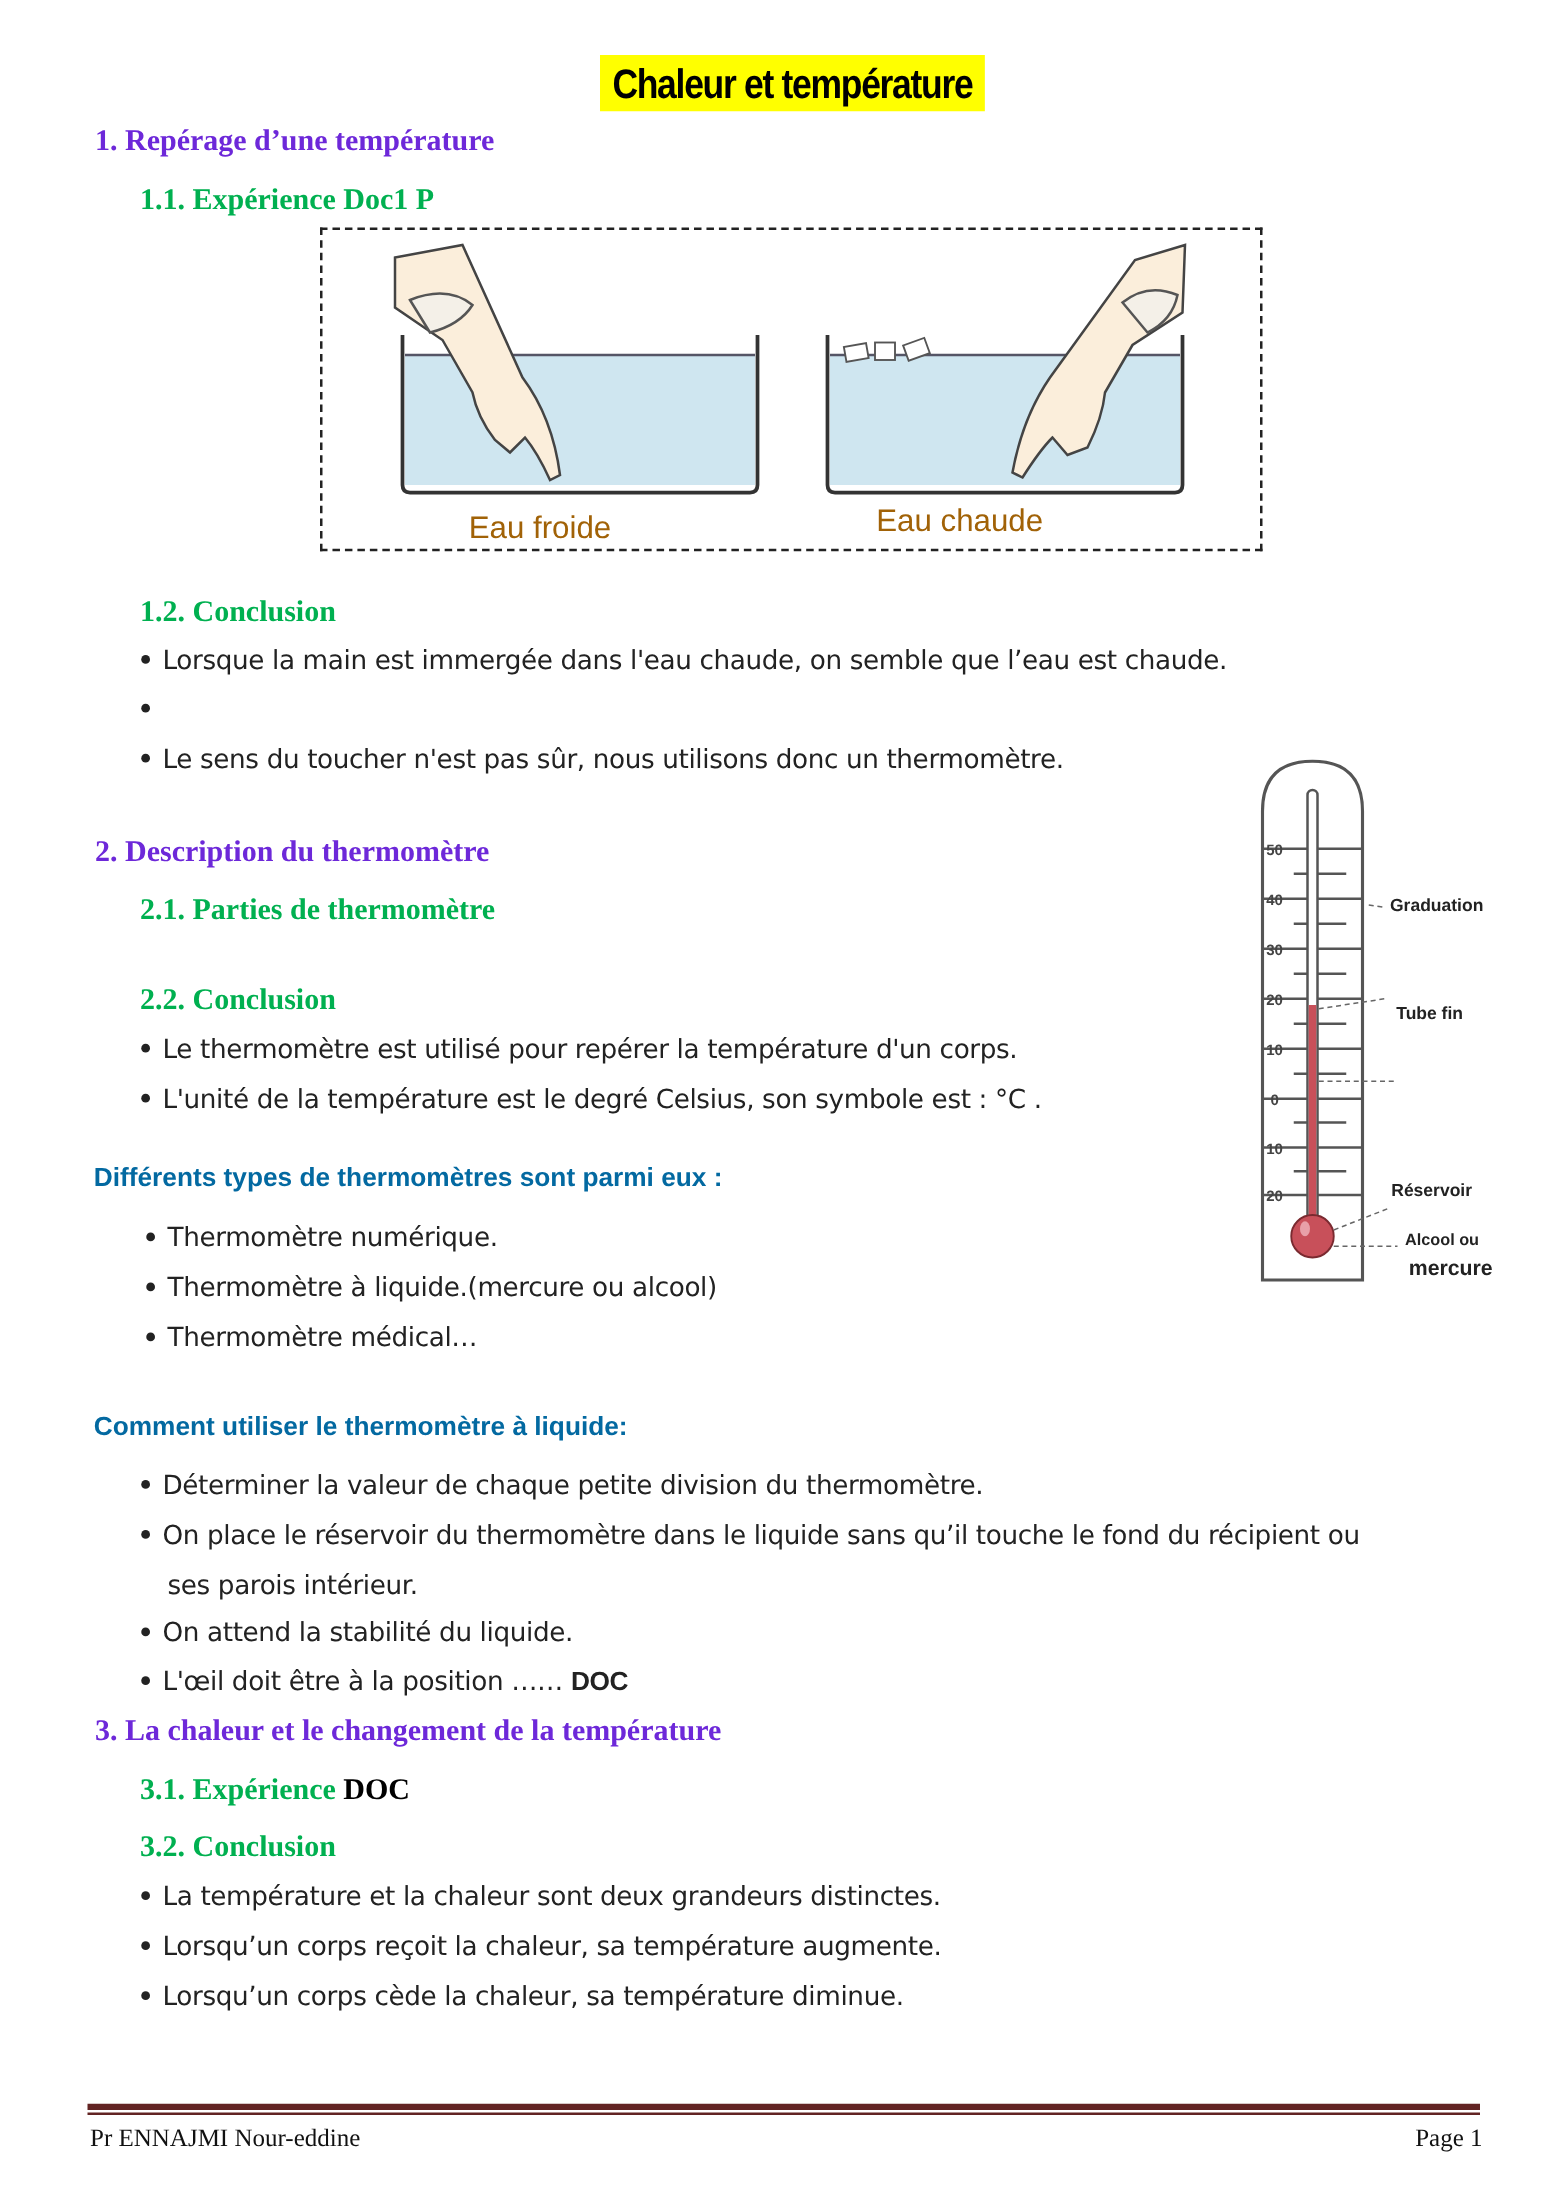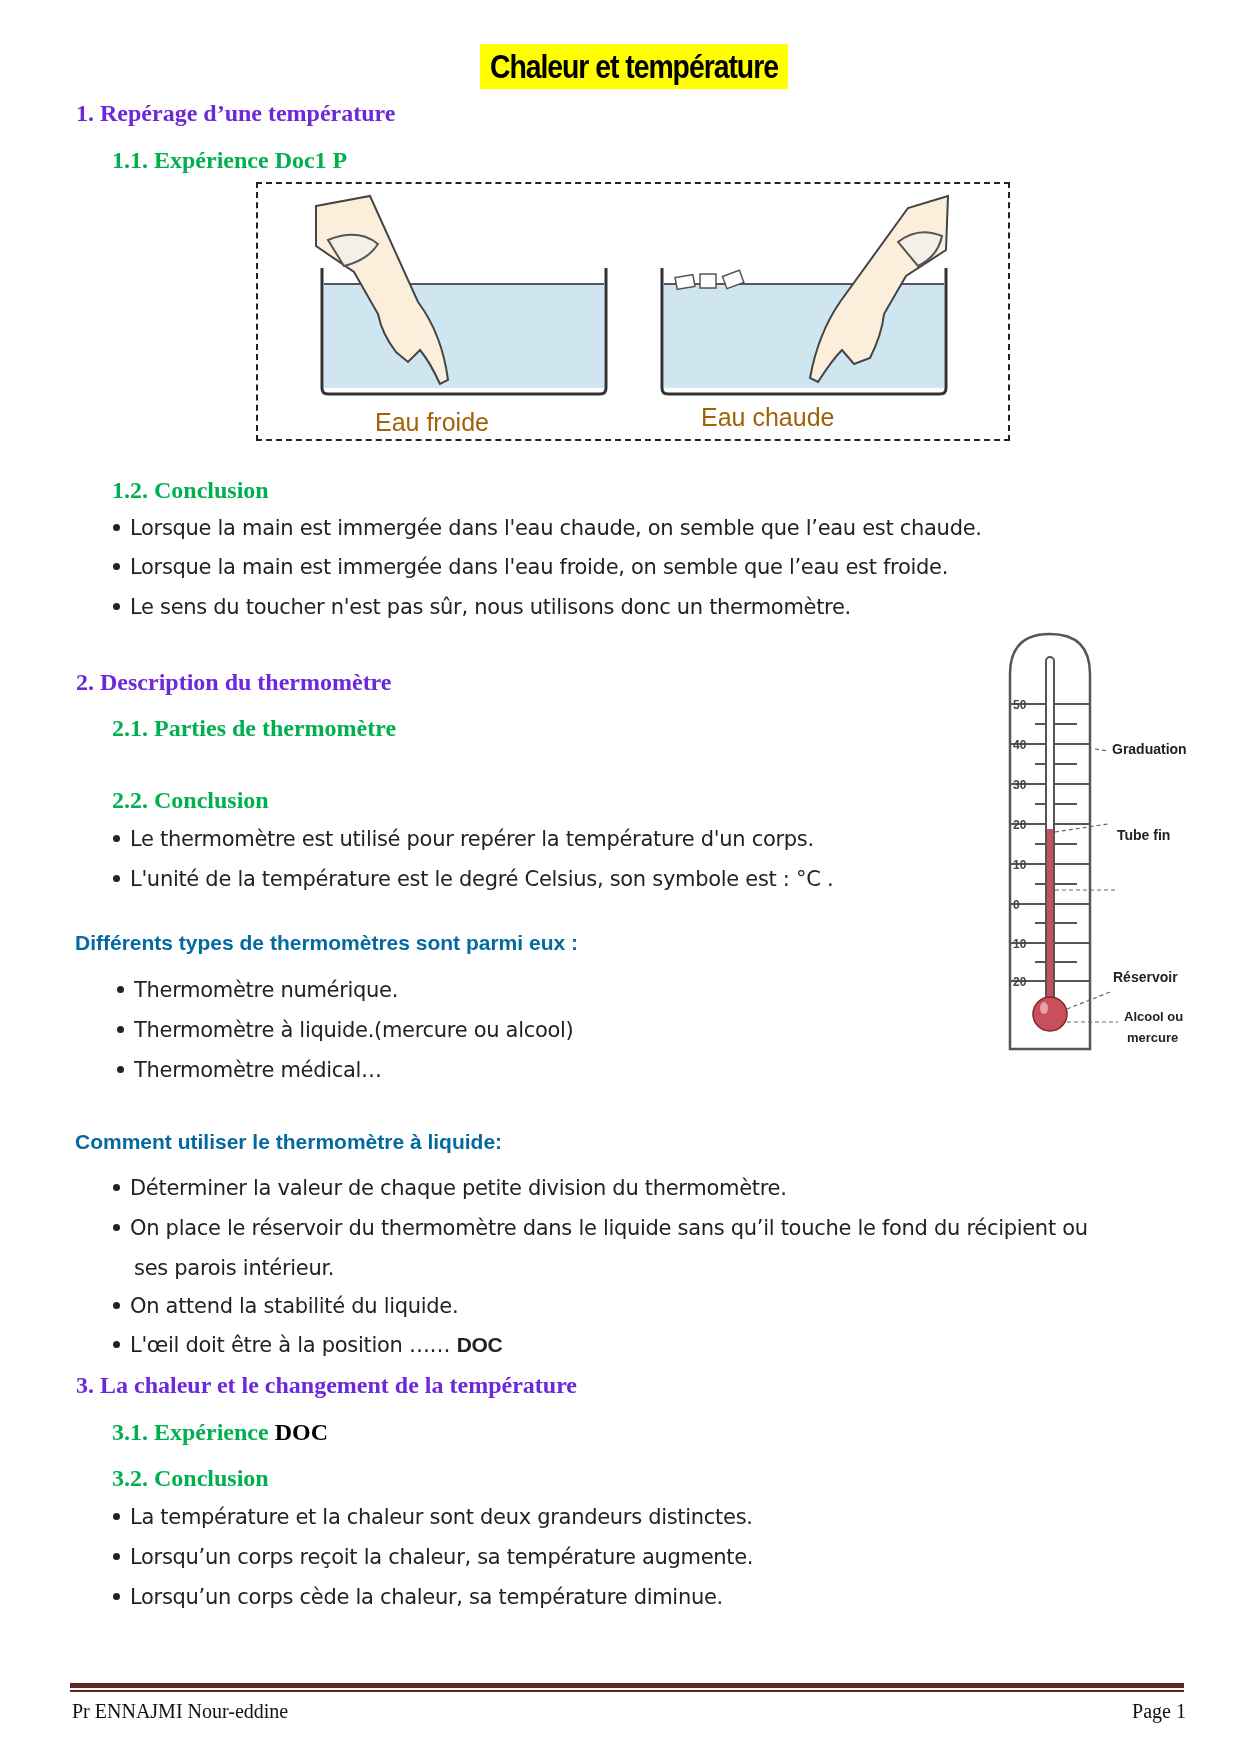--- a/index.html
+++ b/index.html
@@ -48,42 +48,42 @@
 
     <path d="M690 12 L650 24 L582 118 Q560 150 552 194 L560 198 Q574 176 584 166 L596 180 L612 174 Q624 150 626 130 L648 92 L688 66 Z" fill="#fbeedb" stroke="#444" stroke-width="2"></path>
     <path d="M640 58 Q660 42 684 52 Q680 72 660 82 Z" fill="#f4f0e8" stroke="#555" stroke-width="2"></path>
   </svg>
   <div class="abs fig-label" style="left:117px; top:224px;">Eau froide</div>
   <div class="abs fig-label" style="left:443px; top:219px;">Eau chaude</div>
 </div>
 
 <div class="abs h2" style="left:112px; top:475px;">1.2. Conclusion</div>
 <div class="abs bullet" style="left:113px; top:513px;"><span class="dot"></span><span>Lorsque la main est immergée dans l'eau chaude, on semble que l’eau est chaude.</span></div>
-<div class="abs bullet" style="left:113px; top:552px;"><span class="dot"></span><span>Lorsque la main est immergée dans l'eau froide, on semble que l’eau est froide.</span></div>
+<div class="abs bullet" style="left:113px; top:552px;"><span class="dot"></span></div>
 <div class="abs bullet" style="left:113px; top:592px;"><span class="dot"></span><span>Le sens du toucher n'est pas sûr, nous utilisons donc un thermomètre.</span></div>
 
 <div class="abs h1" style="left:76px; top:667px;">2. Description du thermomètre</div>
 <div class="abs h2" style="left:112px; top:713px;">2.1. Parties de thermomètre</div>
 <div class="abs h2" style="left:112px; top:785px;">2.2. Conclusion</div>
 <div class="abs bullet" style="left:113px; top:824px;"><span class="dot"></span><span>Le thermomètre est utilisé pour repérer la température d'un corps.</span></div>
 <div class="abs bullet" style="left:113px; top:864px;"><span class="dot"></span><span>L'unité de la température est le degré Celsius, son symbole est : °C .</span></div>
 
 <div class="abs sub" style="left:75px; top:929px;">Différents types de thermomètres sont parmi eux :</div>
 <div class="abs bullet" style="left:117px; top:975px;"><span class="dot"></span><span>Thermomètre numérique.</span></div>
 <div class="abs bullet" style="left:117px; top:1015px;"><span class="dot"></span><span>Thermomètre à liquide.(mercure ou alcool)</span></div>
 <div class="abs bullet" style="left:117px; top:1055px;"><span class="dot"></span><span>Thermomètre médical…</span></div>
 
 <div class="abs sub" style="left:75px; top:1128px;">Comment utiliser le thermomètre à liquide:</div>
 <div class="abs bullet" style="left:113px; top:1173px;"><span class="dot"></span><span>Déterminer la valeur de chaque petite division du thermomètre.</span></div>
 <div class="abs bullet" style="left:113px; top:1213px;"><span class="dot"></span><span>On place le réservoir du thermomètre dans le liquide sans qu’il touche le fond du récipient ou</span></div>
 <div class="abs bullet" style="left:134px; top:1253px;">ses parois intérieur.</div>
 <div class="abs bullet" style="left:113px; top:1291px;"><span class="dot"></span><span>On attend la stabilité du liquide.</span></div>
 <div class="abs bullet" style="left:113px; top:1330px;"><span class="dot"></span><span>L'œil doit être à la position ……</span> <b>DOC</b></div>
 
-<div class="abs" style="left:1005px; top:629px; width:235px; height:430px;">
+<div class="abs" style="left:1005px; top:604px; width:235px; height:430px;text-align:center;">
   <svg width="235" height="430" viewBox="0 0 235 430" style="position:absolute;left:0;top:0;">
     <path d="M5 420 L5 45 Q5 5 45 5 Q85 5 85 45 L85 420 Z" fill="#fff" stroke="#555" stroke-width="2.5"></path>
 
     <rect x="41" y="28" width="8" height="360" rx="4" fill="#fff" stroke="#555" stroke-width="2"></rect>
     <rect x="42" y="200" width="6" height="190" fill="#c8505a"></rect>
 
     <g stroke="#555" stroke-width="2">
       <line x1="5" y1="75" x2="41" y2="75"></line>
         <line x1="49" y1="75" x2="85" y2="75"></line>
       <line x1="5" y1="115" x2="41" y2="115"></line>
@@ -137,21 +137,21 @@
     <div style="height:40px;">20</div>
     <div style="height:40px;">10</div>
     <div style="height:39px;">0</div>
     <div style="height:38px;">10</div>
     <div style="height:38px;">20</div>
   </div>
   <div class="abs thermo-label" style="left:107px; top:112px;">Graduation</div>
   <div class="abs thermo-label" style="left:112px; top:198px;">Tube fin</div>
   <div class="abs thermo-label" style="left:108px; top:340px;">Réservoir</div>
   <div class="abs thermo-label" style="left:119px; top:380px; font-size:13px;">Alcool ou</div>
-  <div class="abs thermo-label" style="left:122px; top:401px; font-size:13px;">mercure</div>
+  <div class="abs thermo-label" style="left:122px; top:401px; font-size:17px;">mercure</div>
 </div>
 
 <div class="abs h1" style="left:76px; top:1370px;">3. La chaleur et le changement de la température</div>
 <div class="abs h2" style="left:112px; top:1417px;"><span>3.1. Expérience</span> <span class="dark">DOC</span></div>
 <div class="abs h2" style="left:112px; top:1463px;">3.2. Conclusion</div>
 <div class="abs bullet" style="left:113px; top:1502px;"><span class="dot"></span><span>La température et la chaleur sont deux grandeurs distinctes.</span></div>
 <div class="abs bullet" style="left:113px; top:1542px;"><span class="dot"></span><span>Lorsqu’un corps reçoit la chaleur, sa température augmente.</span></div>
 <div class="abs bullet" style="left:113px; top:1582px;"><span class="dot"></span><span>Lorsqu’un corps cède la chaleur, sa température diminue.</span></div>
 
 <div class="abs footer-rule-thick"></div>

